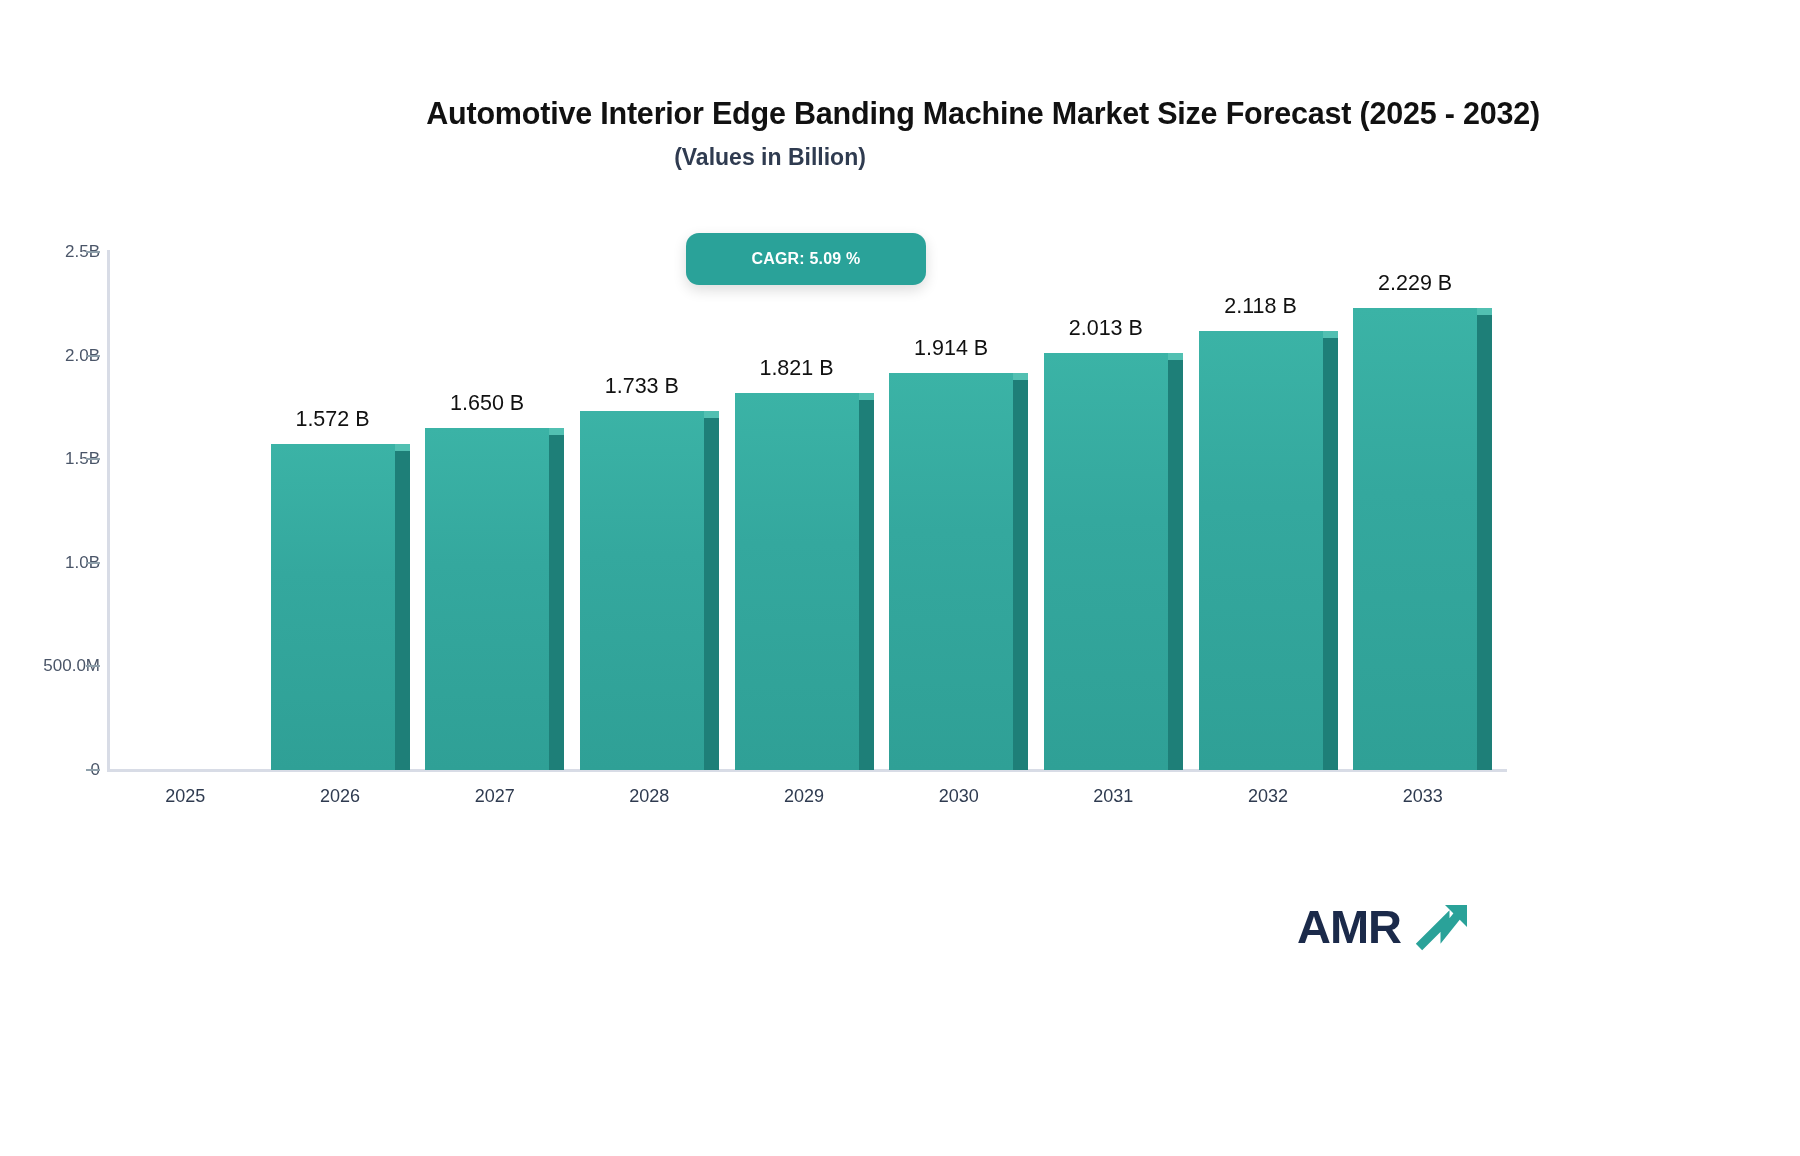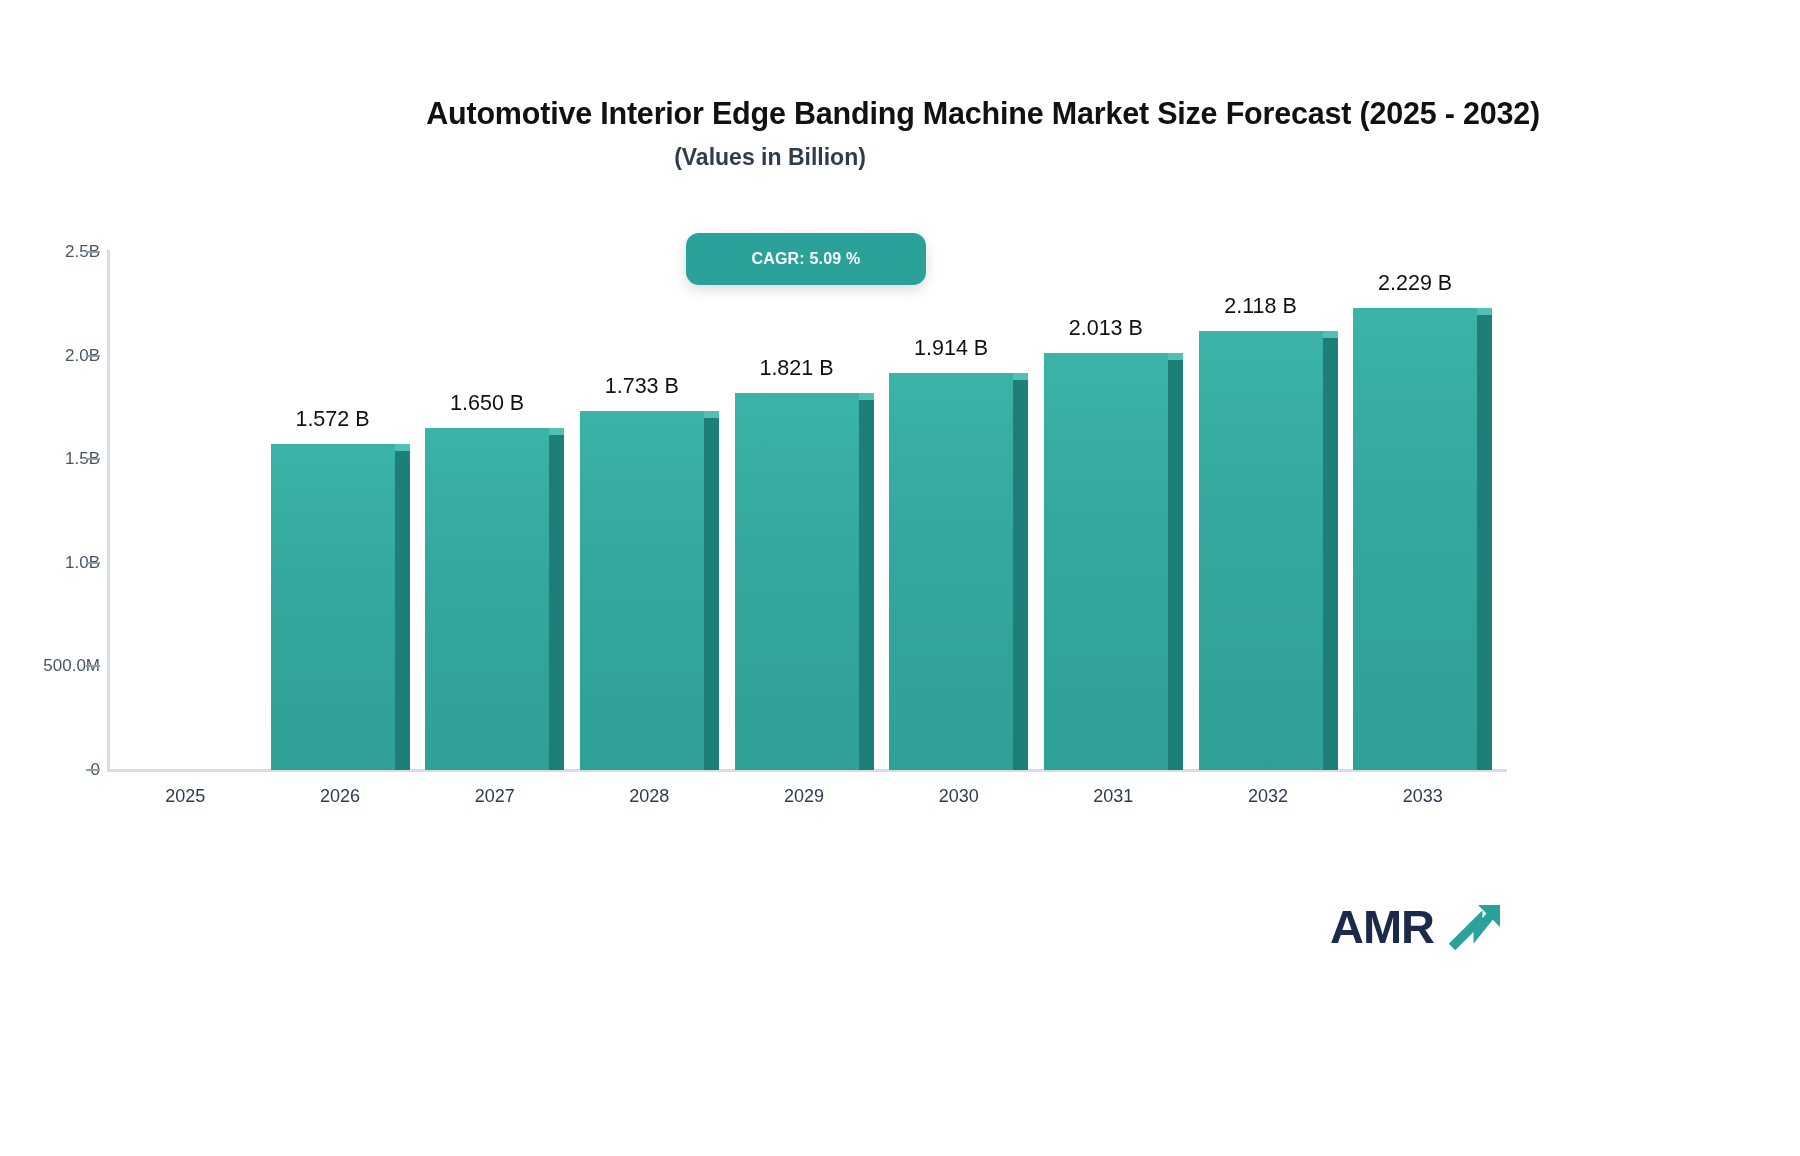--- a/index.html
+++ b/index.html
@@ -159,21 +159,21 @@
     text-align: center;
     font-size: 18px;
     color: #2f3b50;
     white-space: nowrap;
     transform: translateX(-50%);
   }
 
   
   #amr-logo {
     position: absolute;
-    left: 1330px;
+    left: 1297px;
     top: 895px;
     width: 160px;
     height: 70px;
   }
   #amr-text {
     position: absolute;
     left: 0;
     top: 4px;
     font-size: 47px;
     font-weight: bold;

